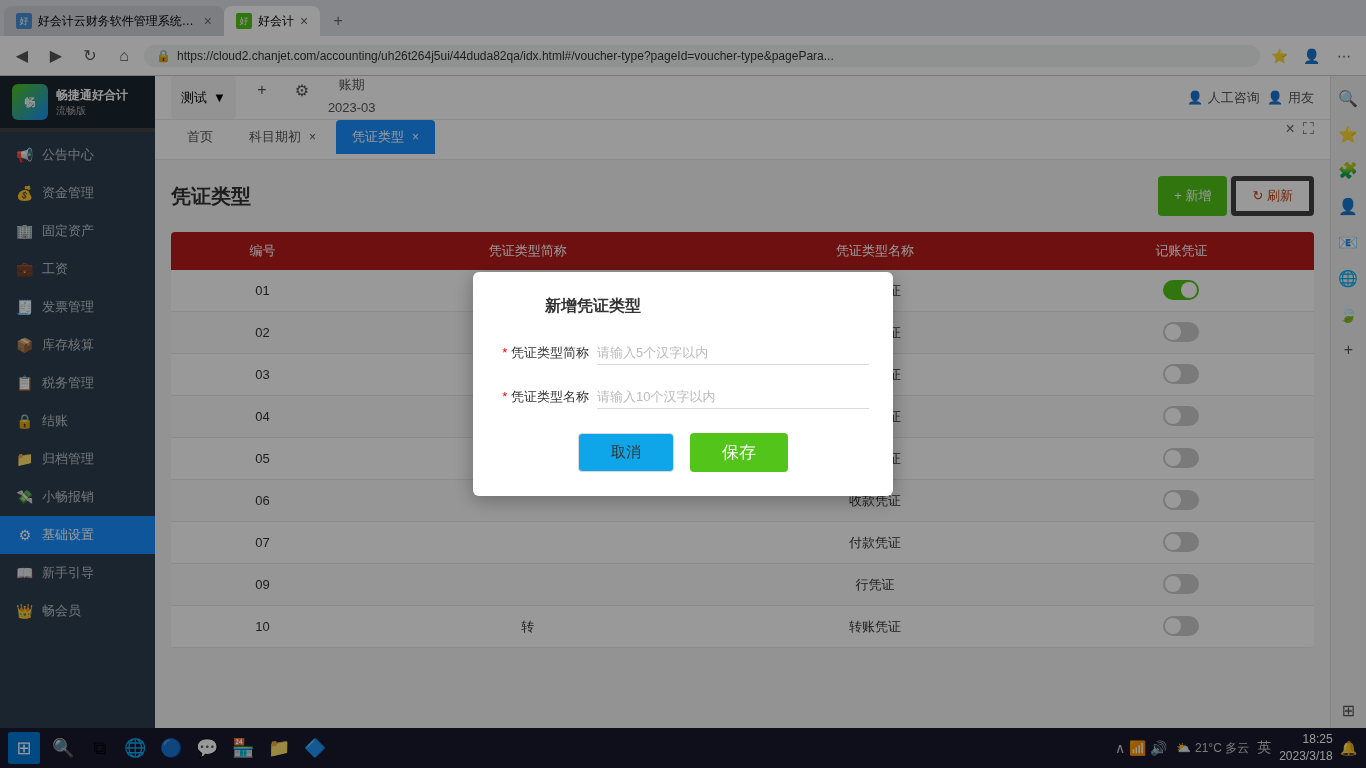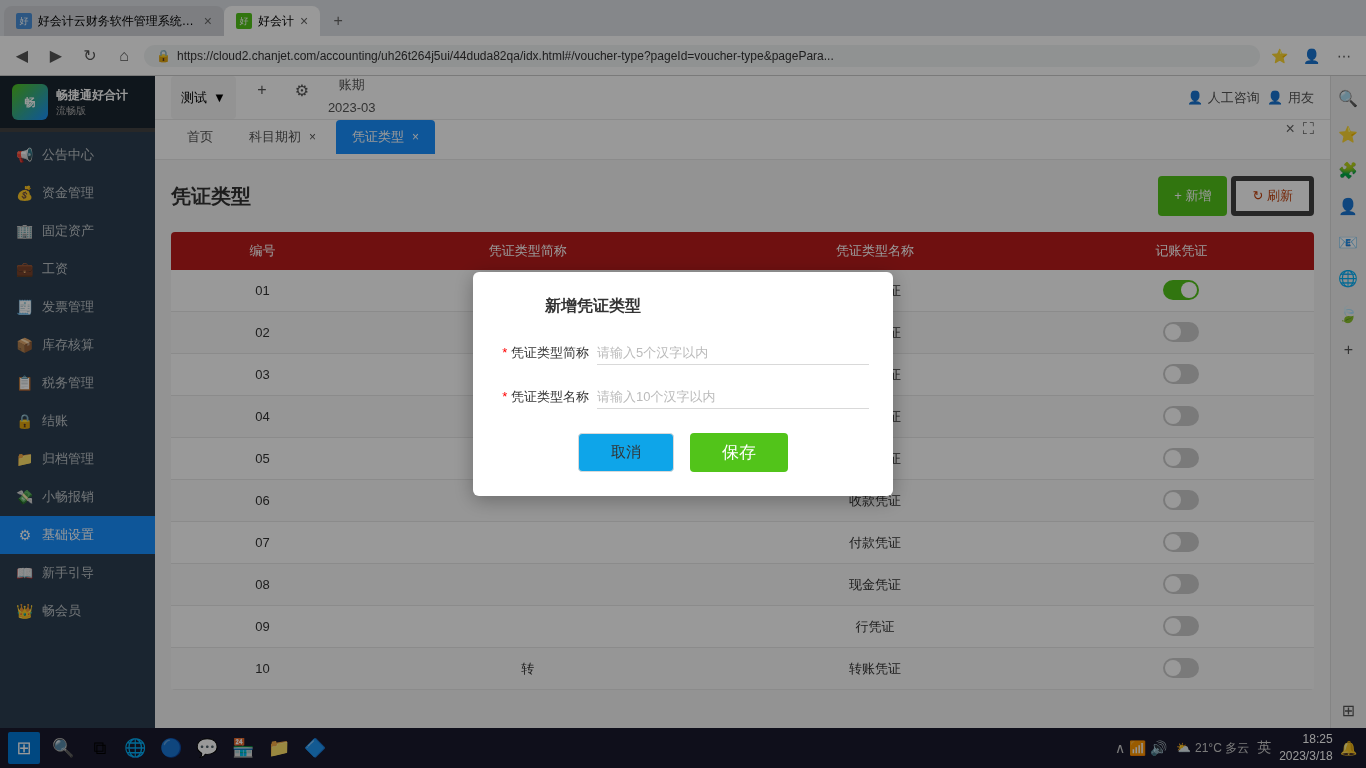--- a/index.html
+++ b/index.html
@@ -324,28 +324,20 @@
           </tr>
           <tr>
             <td>07</td>
             <td></td>
             <td>付款凭证</td>
             <td><div class="toggle-switch off">
                   <div class="toggle-knob"></div>
                 </div></td>
           </tr>
           <tr>
-            <td>08</td>
-            <td></td>
-            <td>现金凭证</td>
-            <td><div class="toggle-switch off">
-                  <div class="toggle-knob"></div>
-                </div></td>
-          </tr>
-          <tr>
             <td>09</td>
             <td></td>
             <td>行凭证</td>
             <td><div class="toggle-switch off">
                   <div class="toggle-knob"></div>
                 </div></td>
           </tr>
           <tr>
             <td>10</td>
             <td>转</td>

